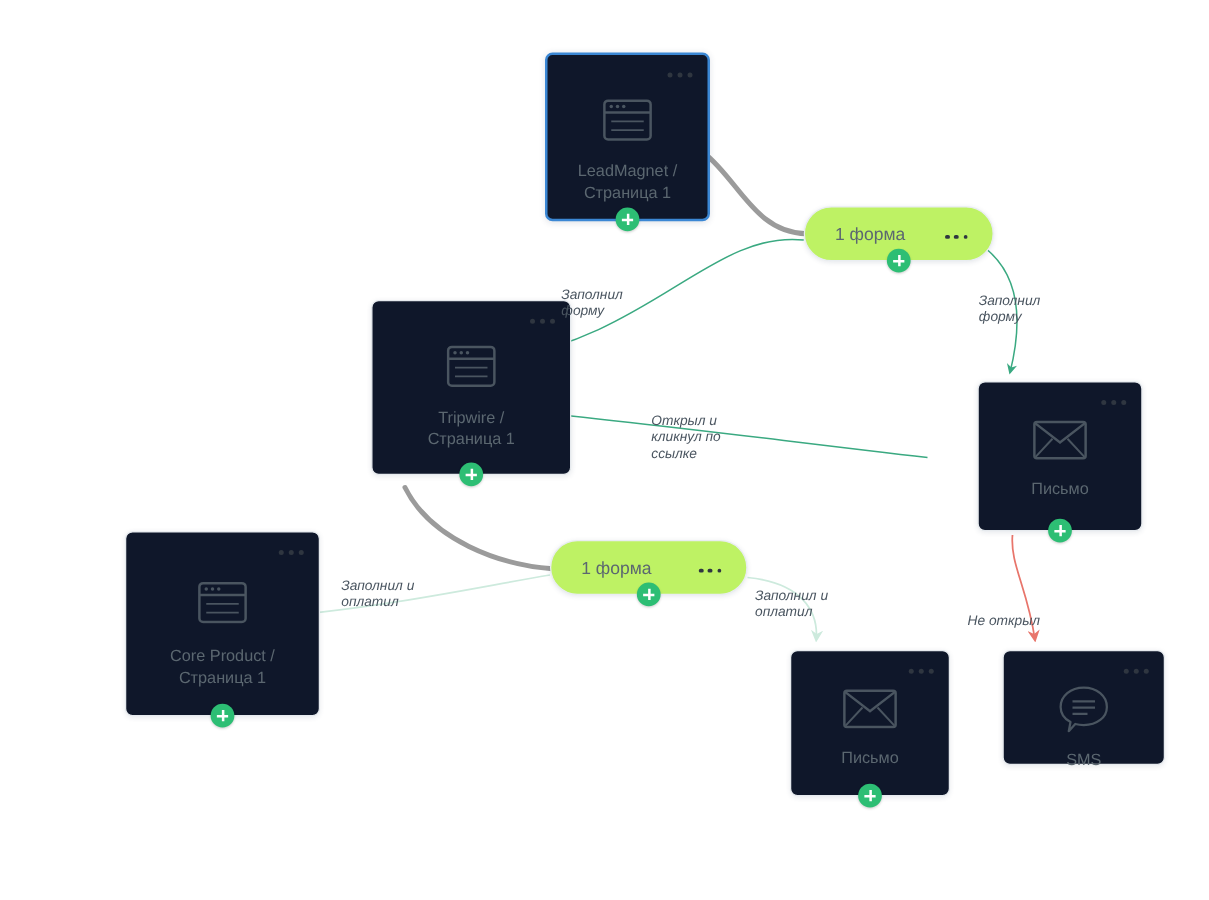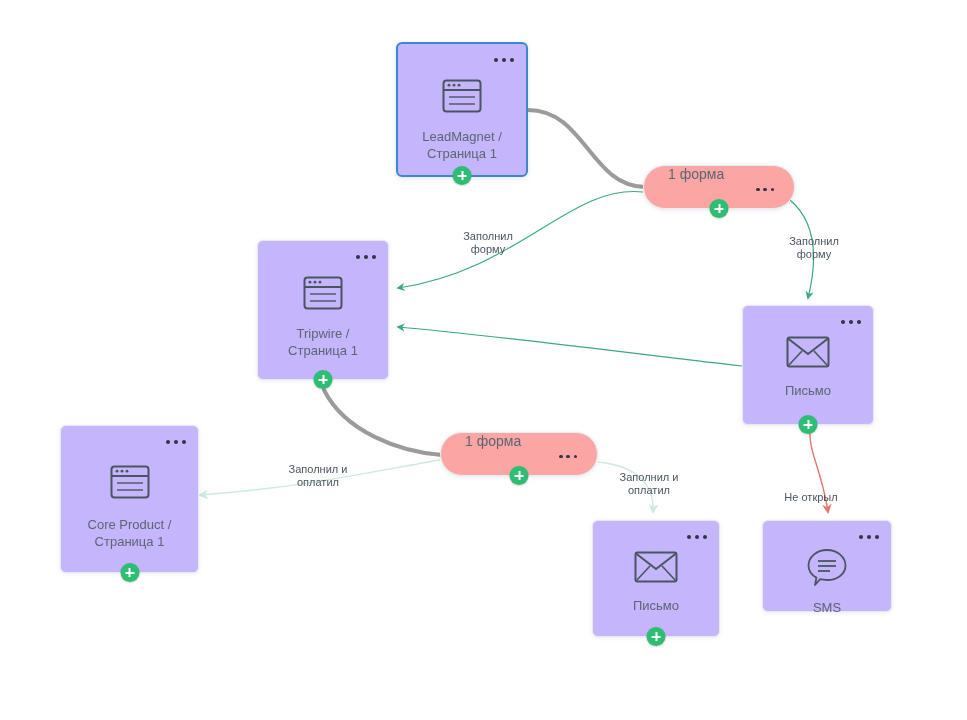--- a/index.html
+++ b/index.html
@@ -20,25 +20,26 @@
     left: 0;
     top: 0;
     width: 967px;
     height: 720px;
     pointer-events: none;
   }
 
   
   .node-card {
     position: absolute;
-    background: #c4b5fd;
+    background: #0f172a;
     border: 1px solid #e6eaee;
     border-radius: 6px;
     box-shadow: 0 1px 4px rgba(40,60,90,0.10);
     box-sizing: border-box;
+    margin-left: 40px;
   }
   .node-card.selected {
     border: 2px solid #3b87d4;
     box-shadow: 0 1px 5px rgba(40,60,90,0.14);
   }
   .node-icon {
     position: absolute;
     left: 50%;
     transform: translateX(-50%);
     top: 32px;
@@ -96,27 +97,27 @@
     position: absolute;
     background: #ffffff;
   }
   .plus:before { width: 9px; height: 2px; }
   .plus:after  { width: 2px; height: 9px; }
 
   
   .pill-node {
     position: absolute;
     height: 44px;
-    background: #fca5a5;
+    background: #bef264;
     border: 1px solid #e9edf1;
     border-radius: 24px;
     box-shadow: 0 1px 4px rgba(40,60,90,0.12);
     box-sizing: border-box;
     display: flex;
-    align-items: flex-start;
+    align-items: center;
     z-index: 5;
   }
   .pill-label {
     font-size: 14px;
     color: #5b6770;
     margin-left: 24px;
   }
   .pill-dots {
     position: absolute;
     right: 20px;
@@ -135,23 +136,24 @@
     border-radius: 50%;
     background: #2f3640;
   }
 
   
   .edge-label {
     position: absolute;
     font-size: 11px;
     line-height: 13px;
     color: #4a5560;
-    text-align: center;
+    text-align: left;
     white-space: pre-line;
     z-index: 4;
+    font-style: italic;
   }
 </style>
 </head>
 <body>
 
 <div id="canvas">
 
   <svg id="edge-layer" viewBox="0 0 967 720">
     <defs>
       <marker id="arrow-green" viewBox="0 0 10 10" refX="8" refY="5" markerWidth="7" markerHeight="7" orient="auto-start-reverse">
@@ -181,20 +183,23 @@
 
     <path d="M 810 428 C 808 452, 822 470, 828 512" fill="none" stroke="#e8756b" stroke-width="1.4" marker-end="url(#arrow-red)"></path>
   </svg>
 
   <div class="edge-label" style="left:449px; top:230px; width:78px;">Заполнил
 форму</div>
 
   <div class="edge-label" style="left:783px; top:235px; width:62px;">Заполнил
 форму</div>
 
+  <div class="edge-label" style="left:521px; top:331px; width:90px;">Открыл и
+кликнул по
+ссылке</div>
 
   <div class="edge-label" style="left:273px; top:463px; width:90px;">Заполнил и
 оплатил</div>
 
   <div class="edge-label" style="left:604px; top:471px; width:90px;">Заполнил и
 оплатил</div>
 
   <div class="edge-label" style="left:774px; top:466px; width:74px;margin-top:25px;">Не открыл</div>
 
   <div class="node-card selected" style="left:396px; top:42px; width:132px; height:135px;">
@@ -222,21 +227,21 @@
   <div class="pill-node" style="left:643px; top:165px; width:152px;">
     <span class="pill-label">1 форма</span>
     <span class="pill-dots">
         <i></i>
         <i></i>
         <i></i>
       </span>
     <div class="plus"></div>
   </div>
 
-  <div class="node-card" style="left:257px; top:240px; width:132px; height:140px;">
+  <div class="node-card" style="left:257px; top:240px; width:160px; height:140px;">
     <div class="dots">
         <i></i>
         <i></i>
         <i></i>
       </div>
     <div class="node-icon">
       <svg width="40" height="34" viewBox="0 0 40 34">
         <rect x="1.5" y="1.5" width="37" height="31" rx="3" fill="none" stroke="#4a5560" stroke-width="2"></rect>
         <line x1="1.5" y1="11" x2="38.5" y2="11" stroke="#4a5560" stroke-width="2"></line>
         <circle cx="7" cy="6.2" r="1.4" fill="#4a5560"></circle>
@@ -272,21 +277,21 @@
   <div class="pill-node" style="left:440px; top:432px; width:158px;">
     <span class="pill-label">1 форма</span>
     <span class="pill-dots">
         <i></i>
         <i></i>
         <i></i>
       </span>
     <div class="plus"></div>
   </div>
 
-  <div class="node-card" style="left:60px; top:425px; width:139px; height:148px;">
+  <div class="node-card" style="left:60px; top:425px; width:156px; height:148px;">
     <div class="dots">
         <i></i>
         <i></i>
         <i></i>
       </div>
     <div class="node-icon" style="top:36px;">
       <svg width="40" height="34" viewBox="0 0 40 34">
         <rect x="1.5" y="1.5" width="37" height="31" rx="3" fill="none" stroke="#4a5560" stroke-width="2"></rect>
         <line x1="1.5" y1="11" x2="38.5" y2="11" stroke="#4a5560" stroke-width="2"></line>
         <circle cx="7" cy="6.2" r="1.4" fill="#4a5560"></circle>

